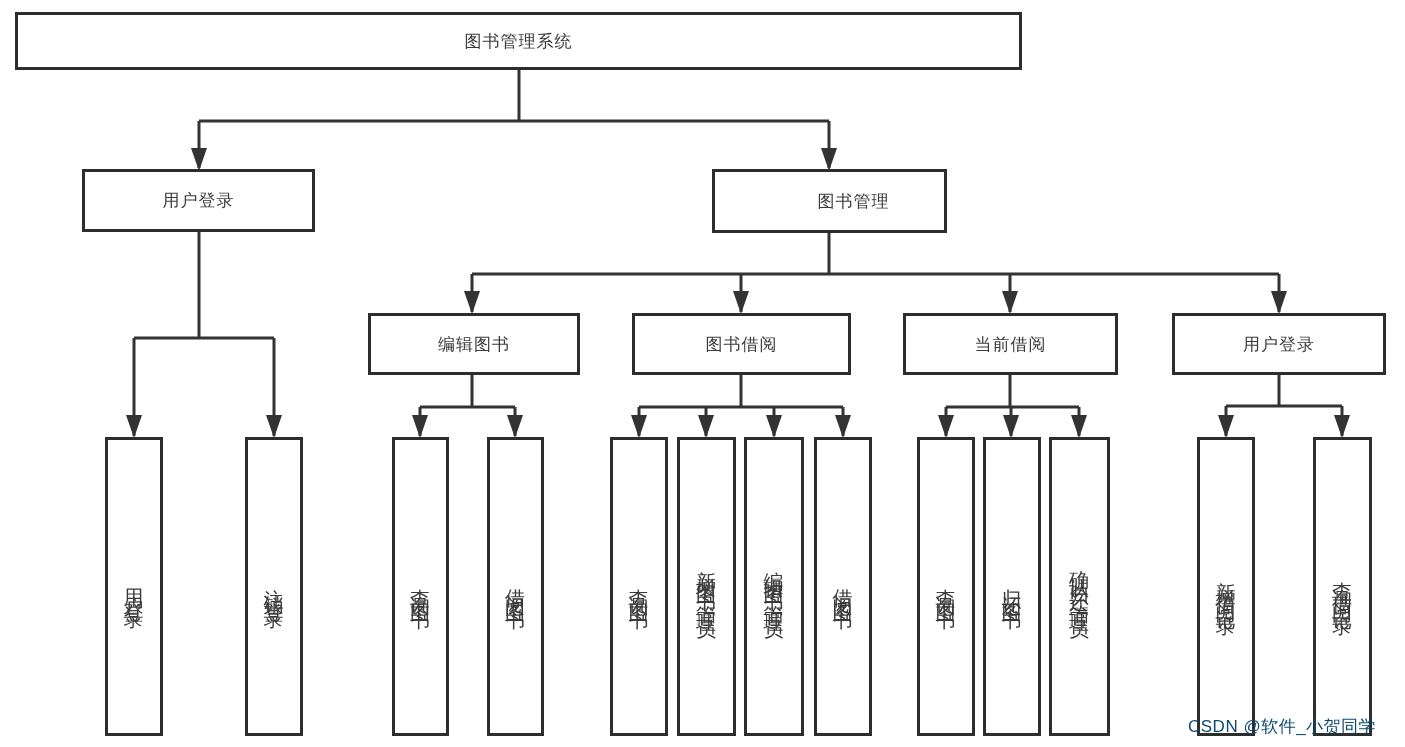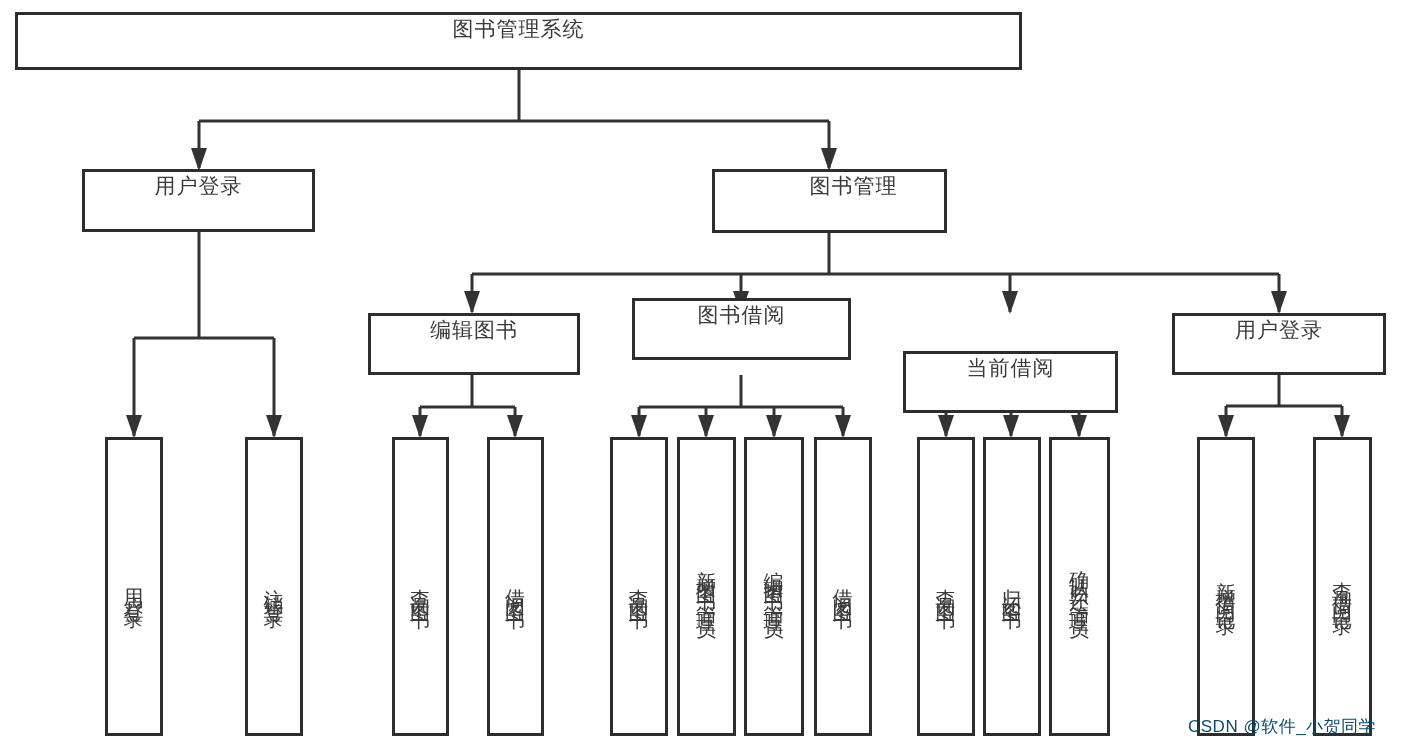--- a/index.html
+++ b/index.html
@@ -3,22 +3,22 @@
 <meta charset="utf-8">
 <style>
   html,body{margin:0;padding:0;background:#ffffff;}
   .stage{
     position:relative;width:1405px;height:747px;background:#ffffff;overflow:hidden;
     font-family:"Liberation Sans","DejaVu Sans",sans-serif;color:#3a3a3a;
   }
   .connectors{position:absolute;left:0;top:0;z-index:0;}
   .hbox{
     position:absolute;background:#ffffff;border:3px solid #2d2d2d;box-sizing:border-box;
-    display:flex;align-items:flex-start;justify-content:center;z-index:1;
-    font-size:21px;letter-spacing:1px;white-space:nowrap;
+    display:flex;align-items:center;justify-content:center;z-index:1;
+    font-size:17px;letter-spacing:1px;white-space:nowrap;
   }
   .vbox{
     position:absolute;top:437px;height:299px;width:58px;background:#ffffff;
     border:3px solid #2d2d2d;box-sizing:border-box;display:flex;align-items:center;
     justify-content:center;z-index:1;
   }
   .vbox span{
     writing-mode:vertical-rl;text-orientation:mixed;font-size:20px;line-height:1;
     letter-spacing:7px;white-space:nowrap;
   }
@@ -105,24 +105,24 @@
   <div class="hbox" style="left:82px;top:169px;width:233px;height:63px;">
     <span>用户登录</span>
   </div>
   <div class="hbox" style="left:712px;top:169px;width:235px;height:64px;padding-left:48px;">
     <span>图书管理</span>
   </div>
 
   <div class="hbox" style="left:368px;top:313px;width:212px;height:62px;">
     <span>编辑图书</span>
   </div>
-  <div class="hbox" style="left:632px;top:298px;width:219px;height:62px;">
+  <div class="hbox" style="left:632px;top:313px;width:219px;height:62px;">
     <span>图书借阅</span>
   </div>
-  <div class="hbox" style="left:903px;top:313px;width:215px;height:62px;margin-top:38px;">
+  <div class="hbox" style="left:903px;top:313px;width:215px;height:62px;">
     <span>当前借阅</span>
   </div>
   <div class="hbox" style="left:1172px;top:313px;width:214px;height:62px;">
     <span>用户登录</span>
   </div>
 
   <div class="vbox" style="left:105px;">
     <span>用户登录</span>
   </div>
   <div class="vbox" style="left:245px;">

